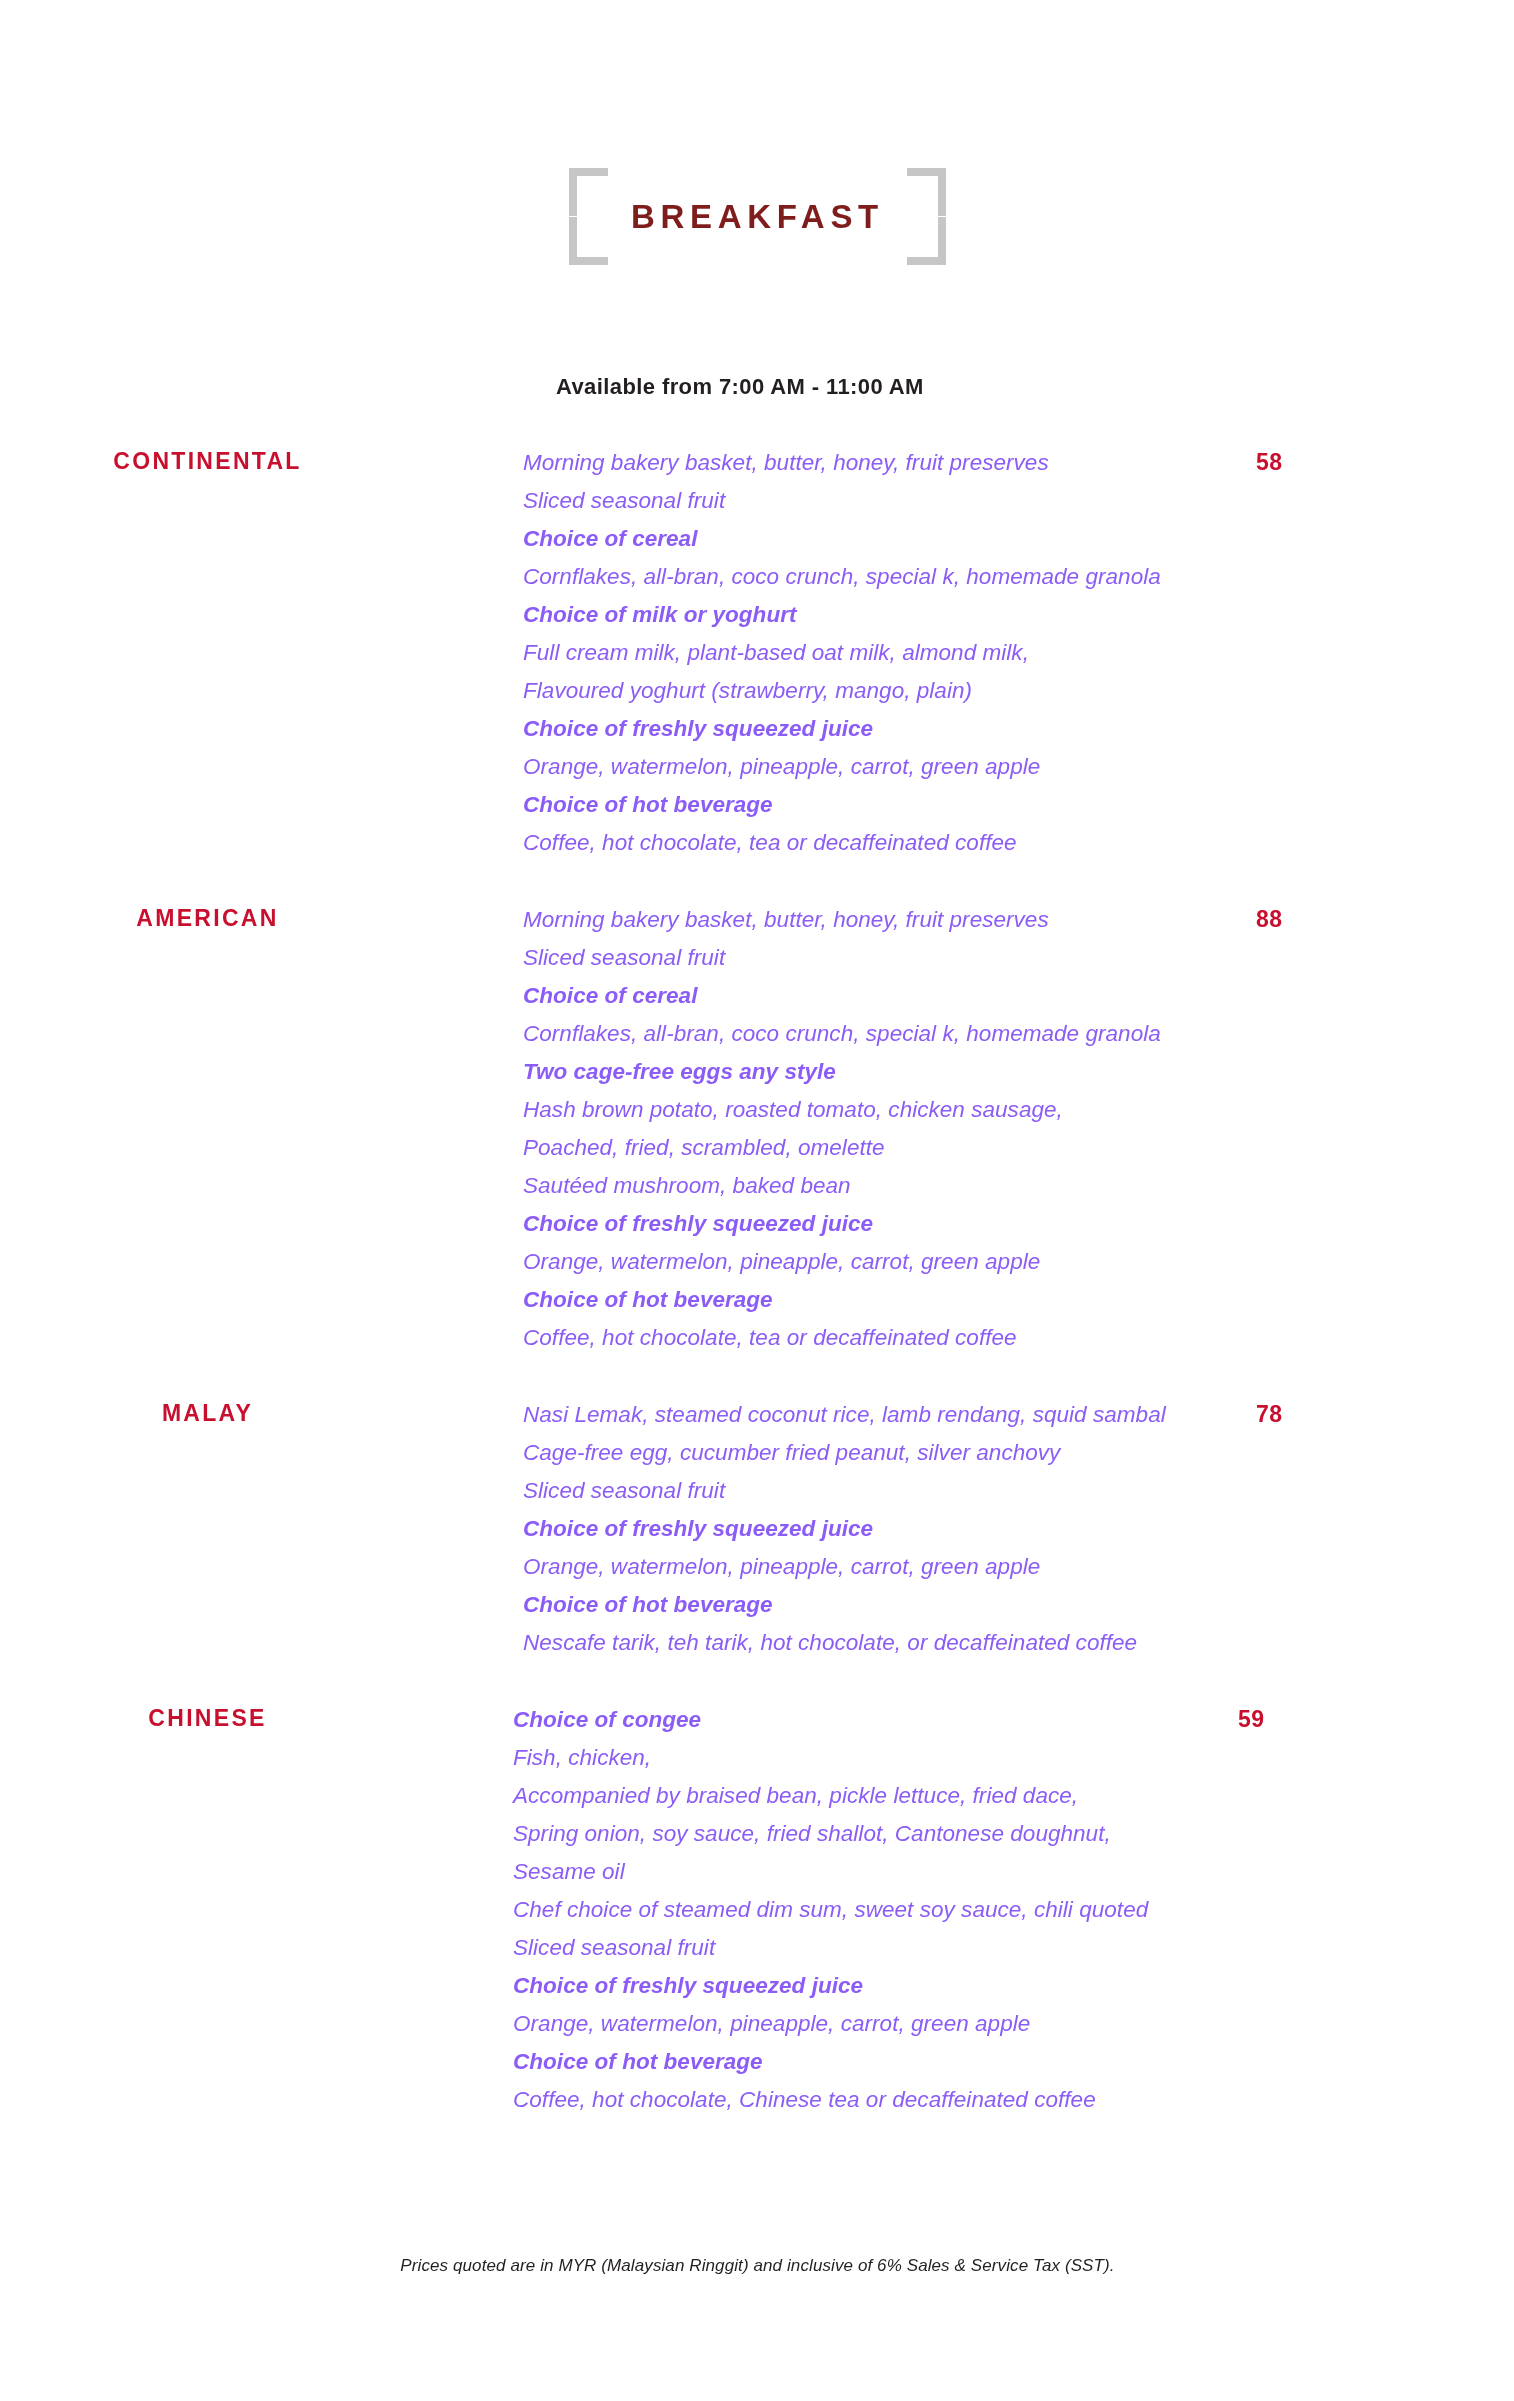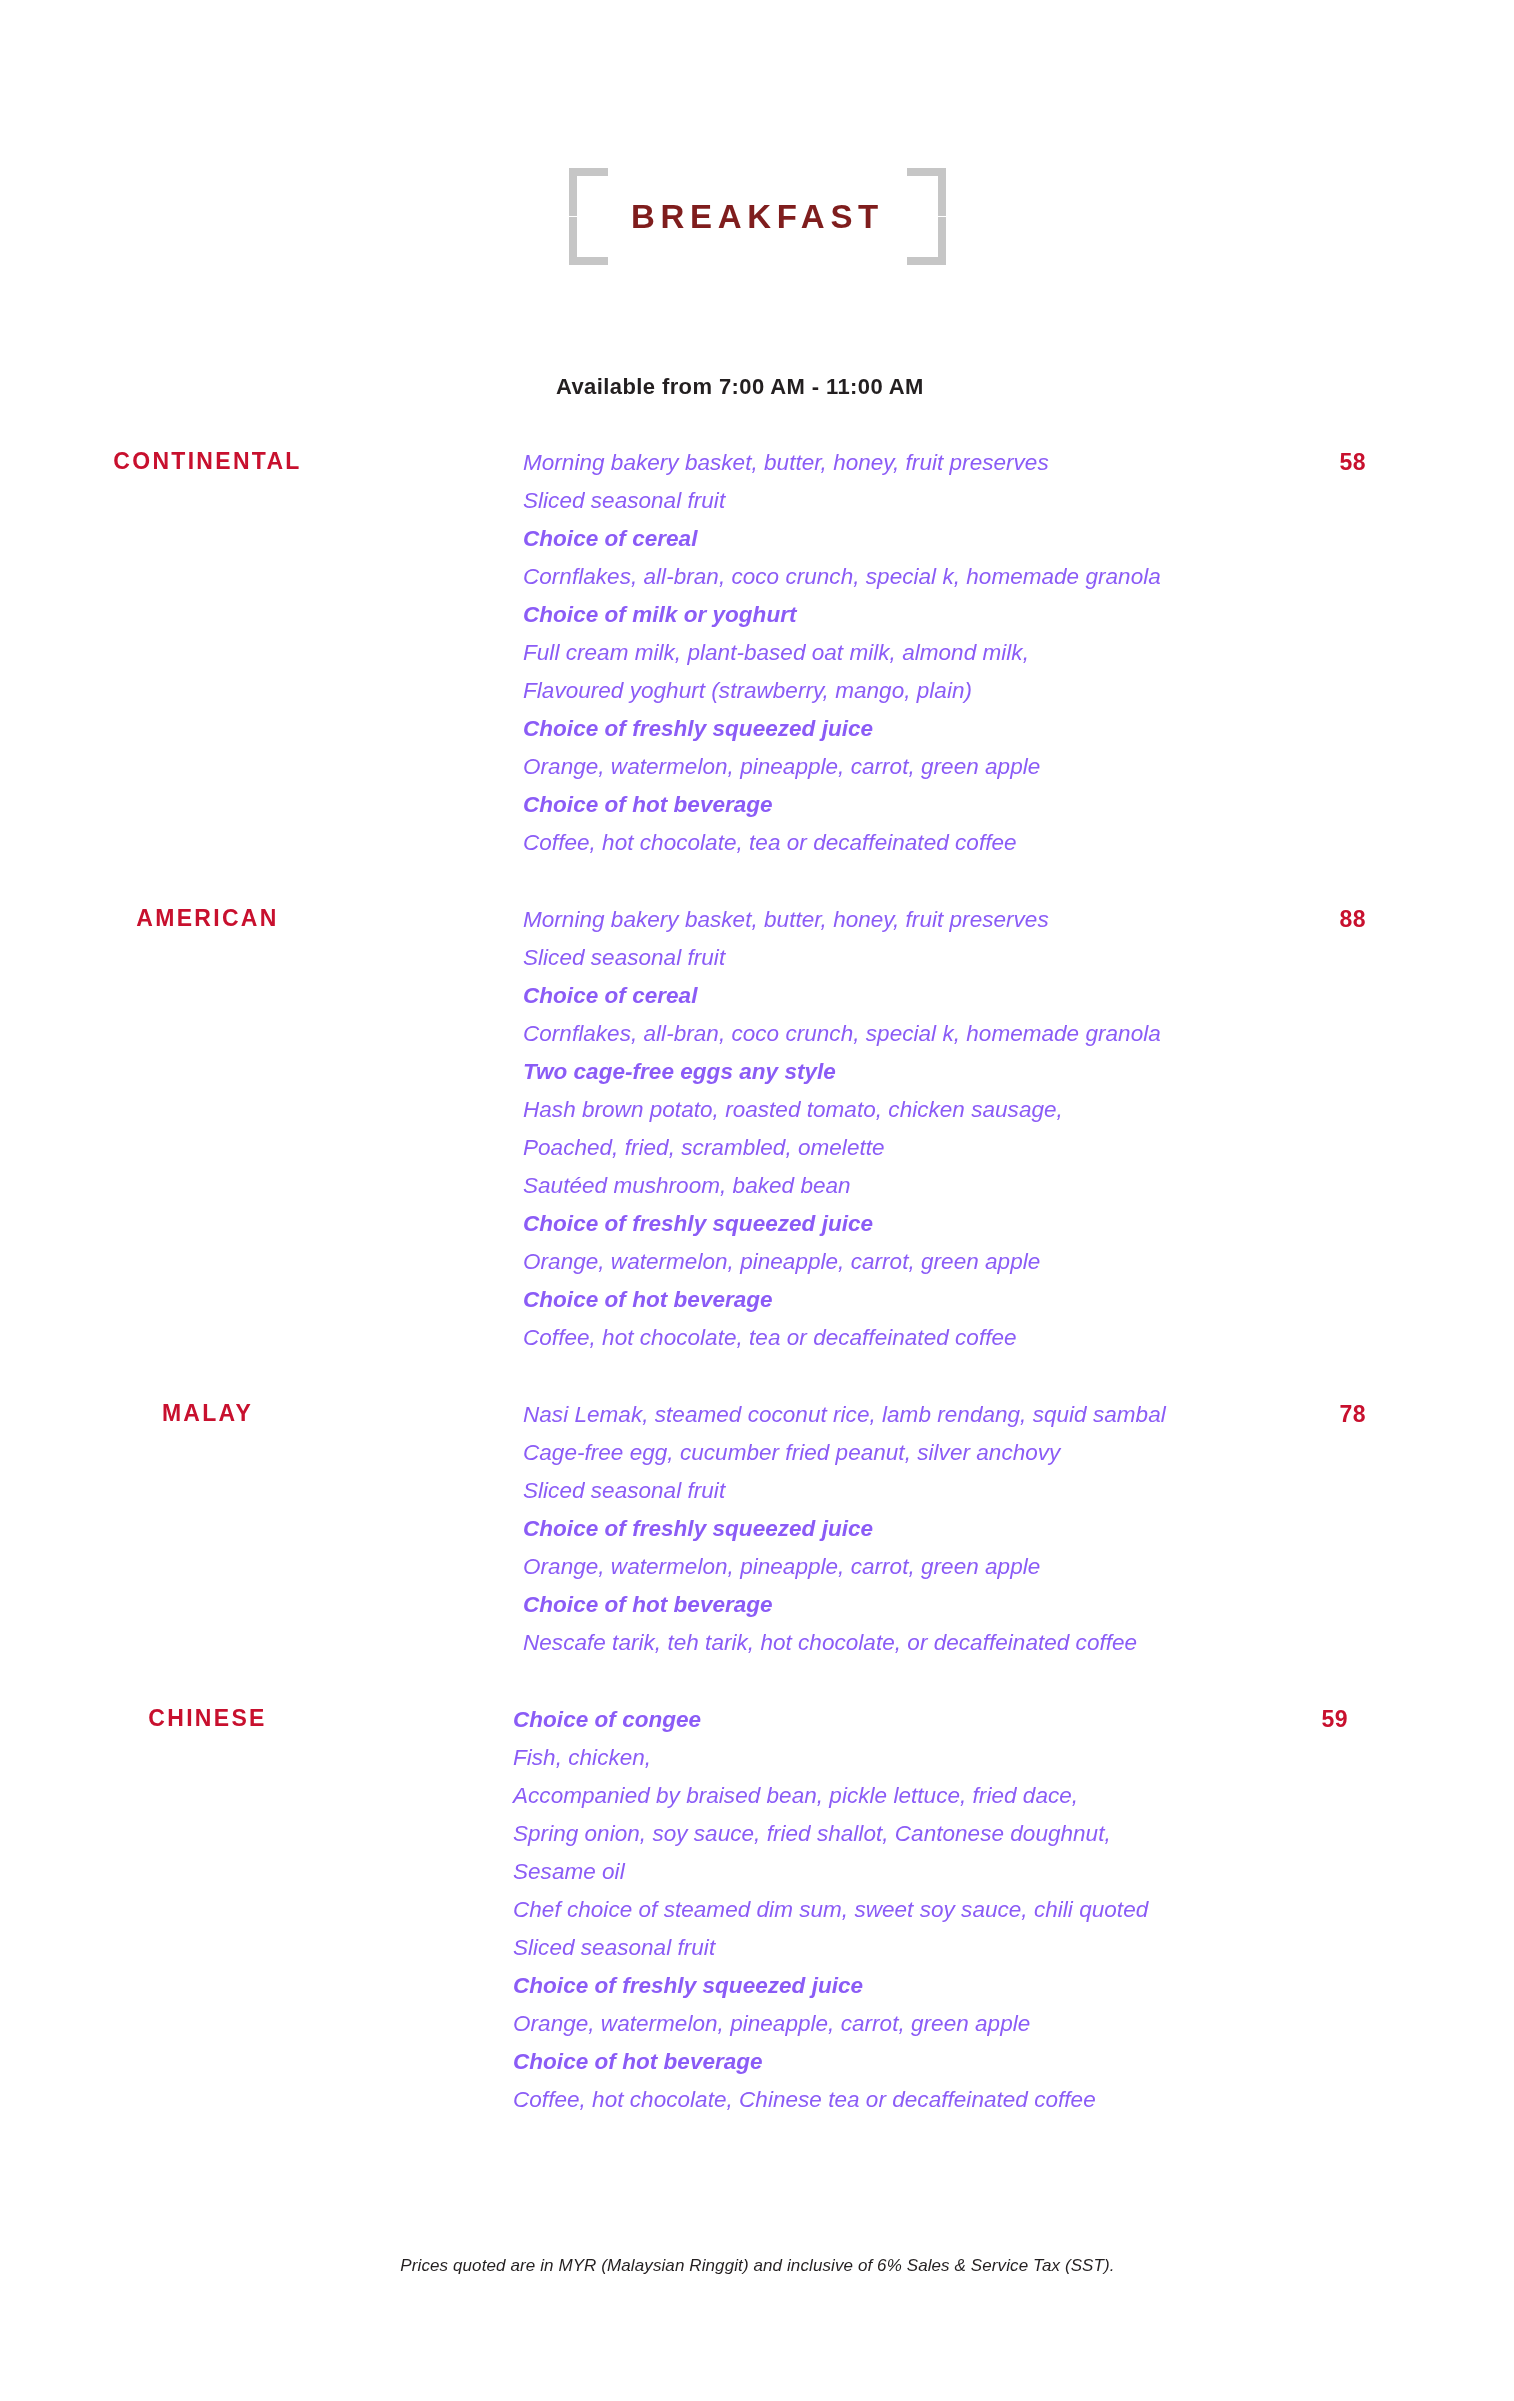--- a/index.html
+++ b/index.html
@@ -123,21 +123,21 @@
   }
   .menu-line.strong {
     font-weight: 700;
   }
 
   .section-price {
     position: absolute;
     top: 5.3px;
     left: 1256px;
     width: 110px;
-    text-align: right;
+    text-align: left;
     font-size: 23px;
     font-weight: 700;
     color: #c8102e;
     letter-spacing: 0.4px;
   }
   .section.indent-left .section-price { left: 1238px; }
 
   
   .footer-note {
     position: absolute;

